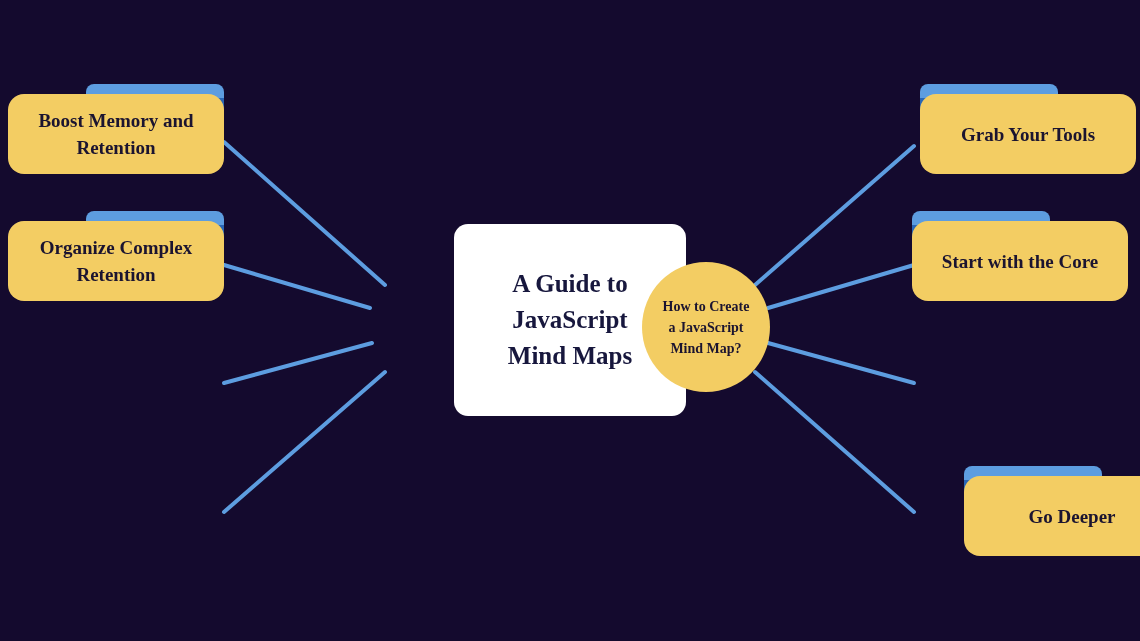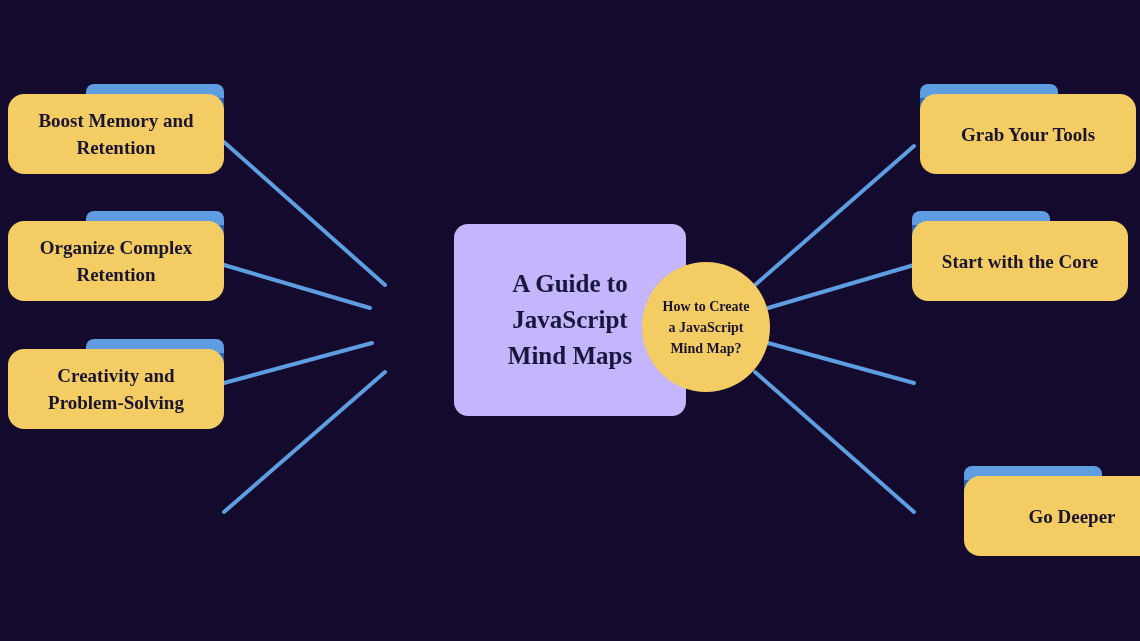--- a/index.html
+++ b/index.html
@@ -30,21 +30,21 @@
     }
     .card-text {
       color: #1b1430; font-weight: bold; font-size: 19px; line-height: 27px;
     }
     .card.left .tab { right: 0; left: auto; }
     .card.left .tab-shadow { right: 0; }
     .card.right .tab { left: 0; }
     .card.right .tab-shadow { left: 0; }
     .center-box {
       position: absolute; left: 454px; top: 224px; width: 232px; height: 192px;
-      background: #c4b5fd; border-radius: 14px;
+      background: #ffffff; border-radius: 14px;
       display: flex; align-items: center; justify-content: center; text-align: center;
     }
     .center-title {
       color: #17173d; font-weight: bold; font-size: 25px; line-height: 36px; width: 150px;
     }
     .hub {
       position: absolute; width: 130px; height: 130px; border-radius: 50%;
       background: #f3cd63;
       display: flex; align-items: center; justify-content: center; text-align: center;
     }
@@ -74,27 +74,20 @@
         <span class="card-text">Boost Memory and Retention</span>
       </div>
   </div>
   <div class="card left" style="left:8px; top:211px;">
     <div class="tab"></div>
     <div class="tab-shadow"></div>
     <div class="card-body">
         <span class="card-text">Organize Complex Retention</span>
       </div>
   </div>
-  <div class="card left" style="left:8px; top:339px;">
-    <div class="tab"></div>
-    <div class="tab-shadow"></div>
-    <div class="card-body">
-        <span class="card-text">Creativity and Problem-Solving</span>
-      </div>
-  </div>
 
   <div class="card right" style="left:912px; top:84px;margin-left:8px;">
     <div class="tab"></div>
     <div class="tab-shadow"></div>
     <div class="card-body">
         <span class="card-text">Grab Your Tools</span>
       </div>
   </div>
   <div class="card right" style="left:912px; top:211px;">
     <div class="tab"></div>

